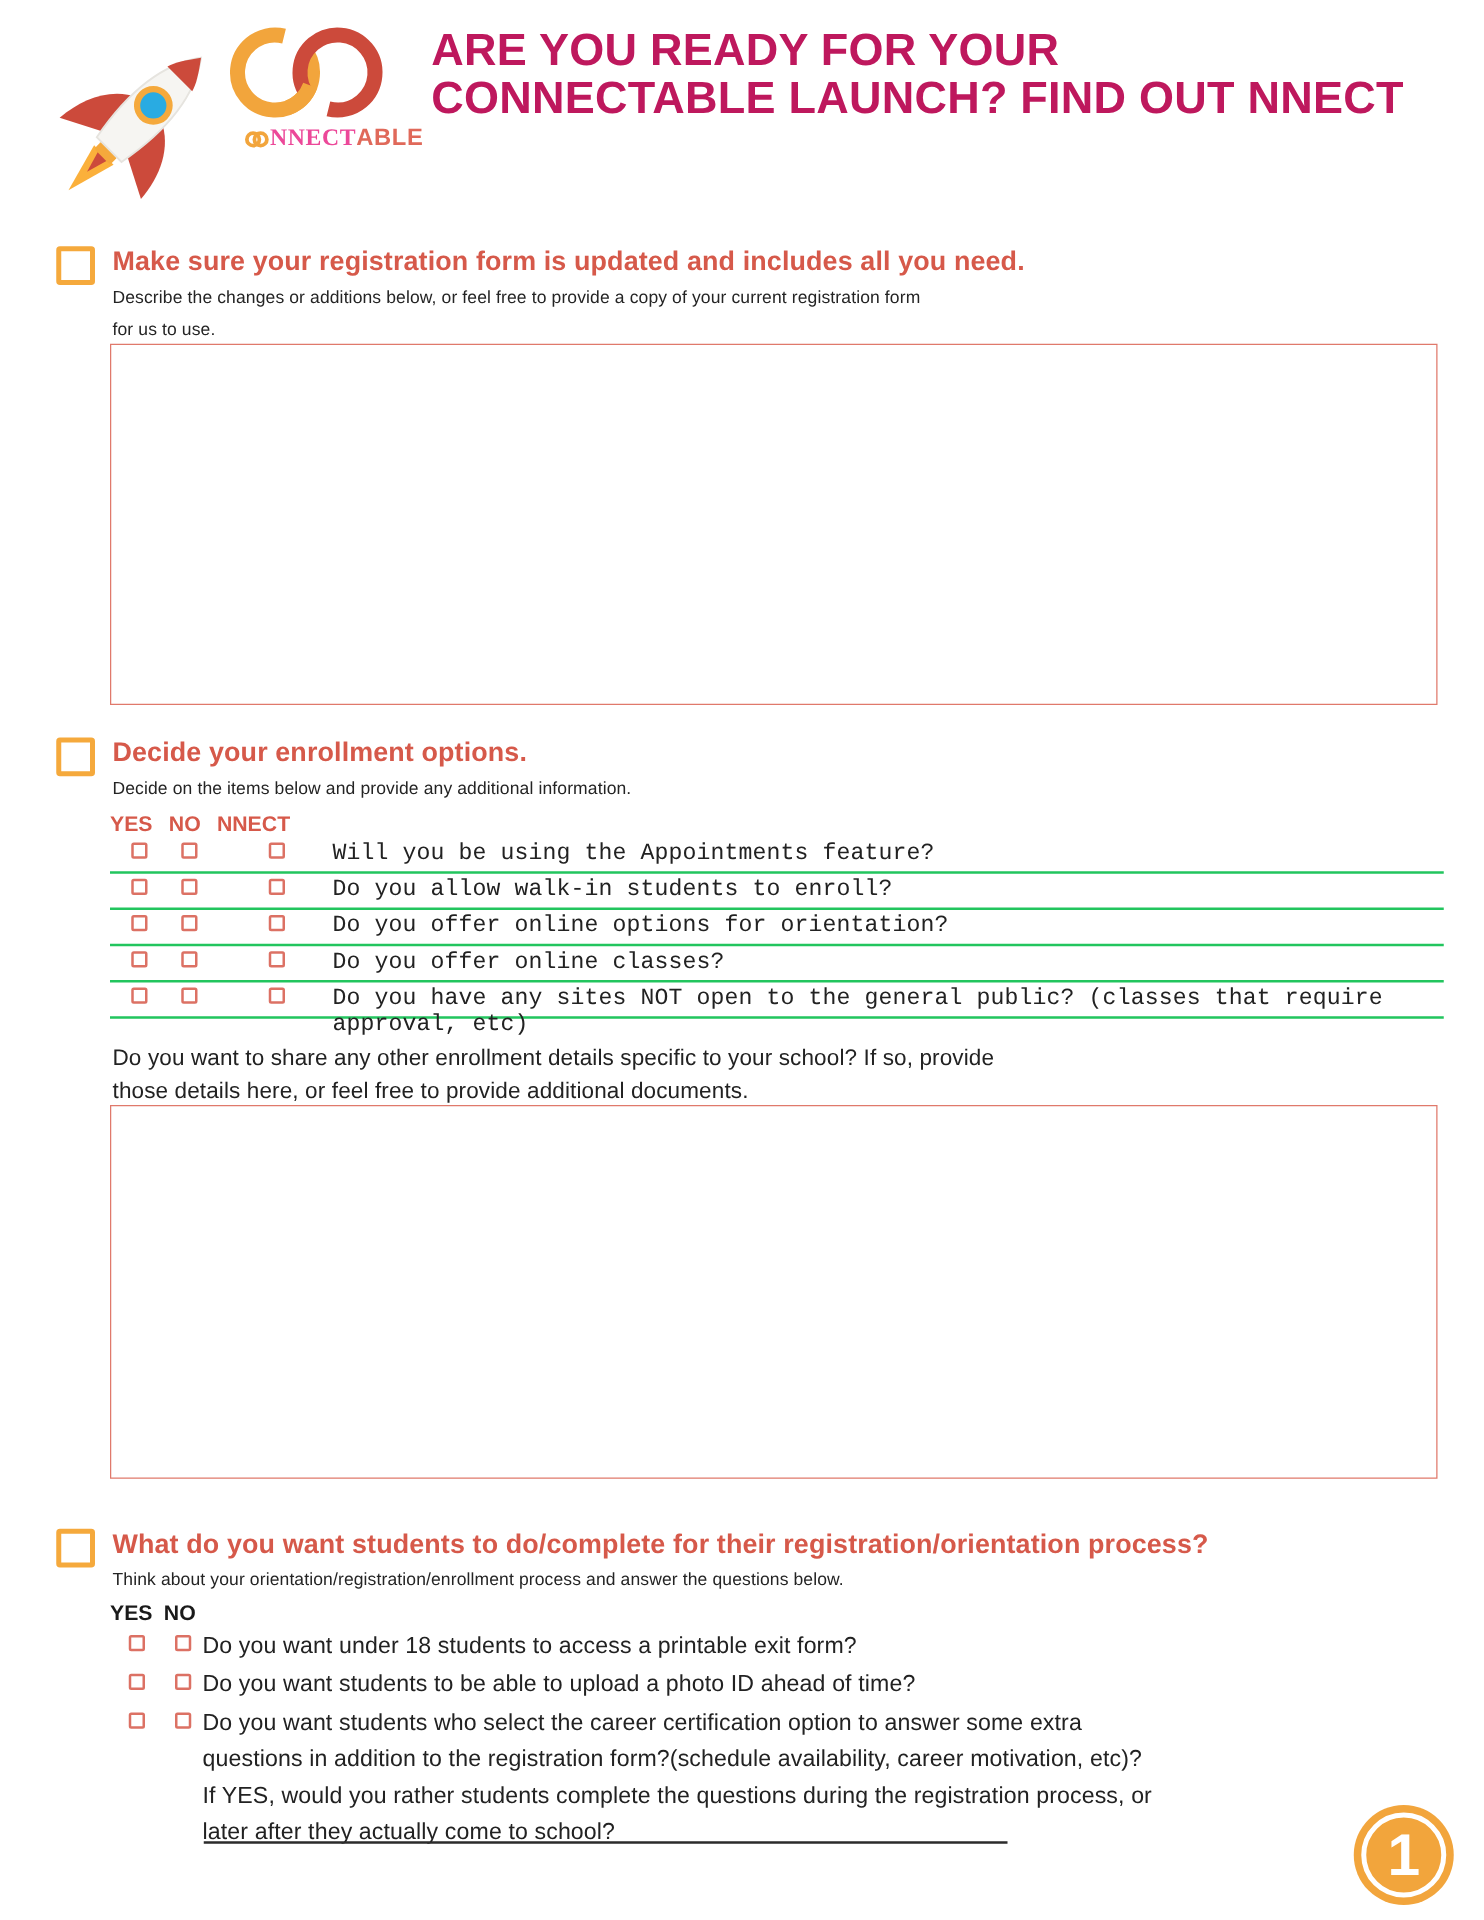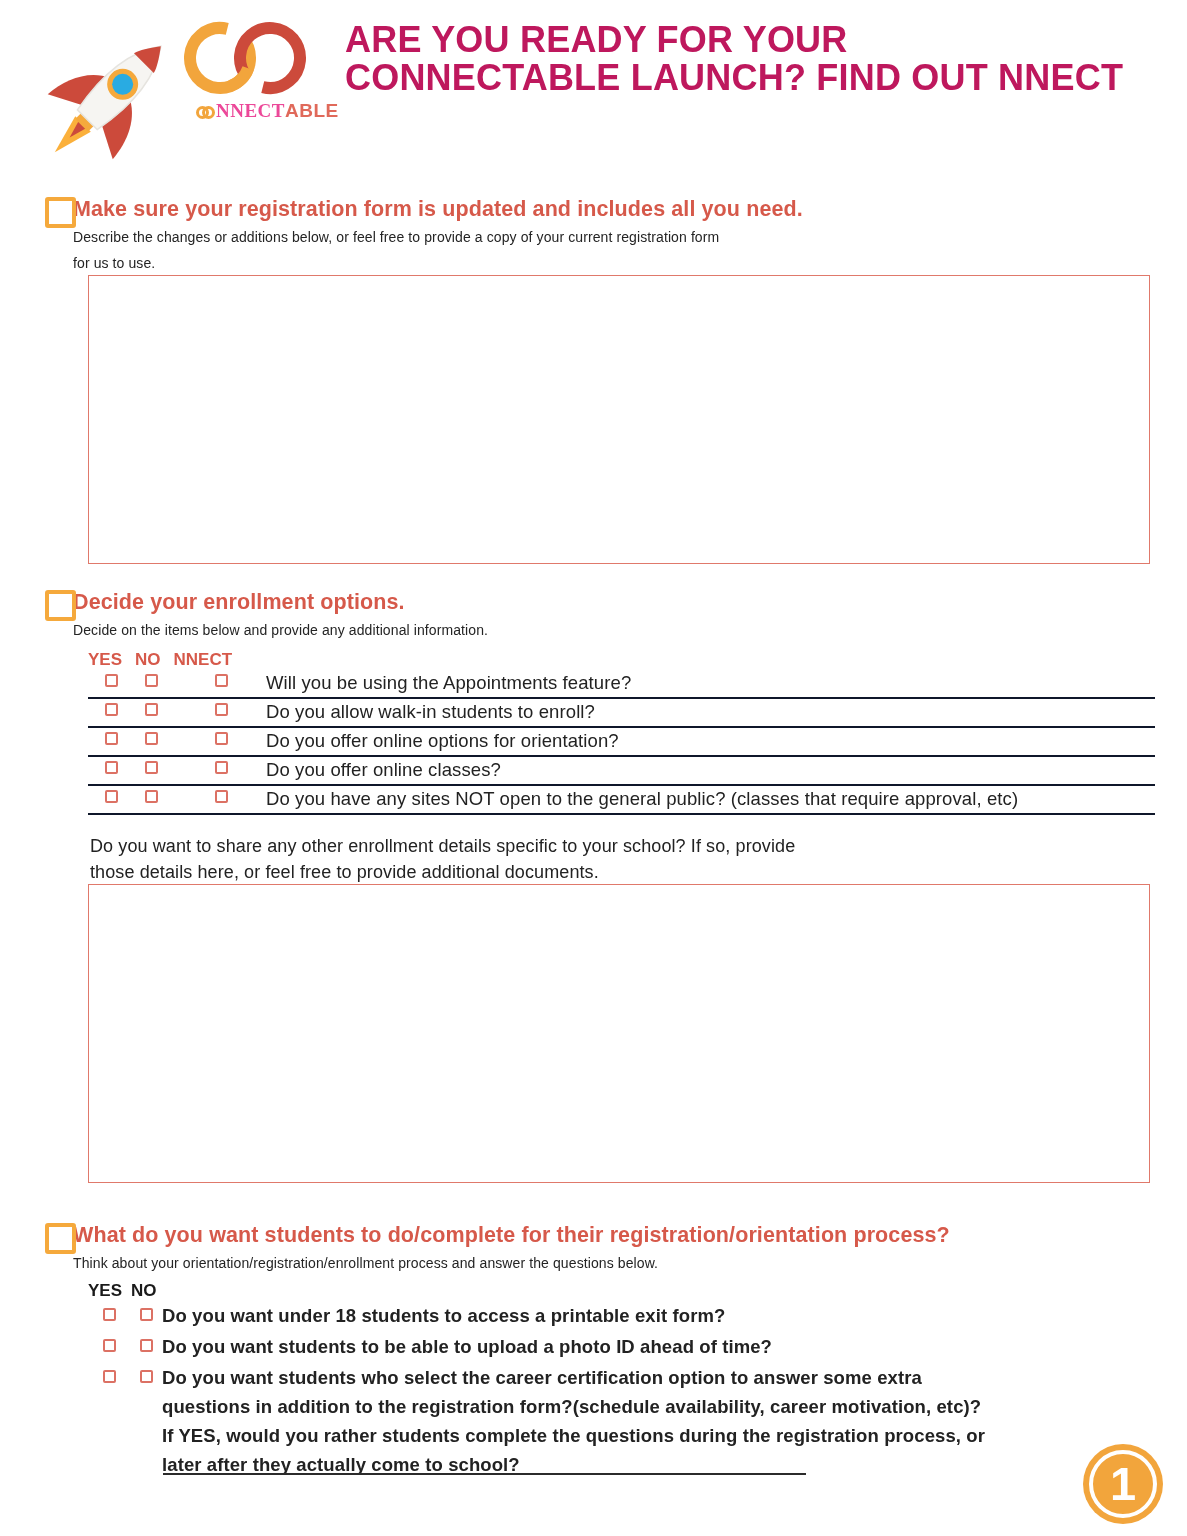--- a/index.html
+++ b/index.html
@@ -23,61 +23,61 @@
   .wm-coral { color:#e0695a; }
   .page-title { position:absolute; left:345px; top:21px; width:810px;
                 color:#be185d; font-weight:bold; font-size:36px; line-height:38px;
                 letter-spacing:0.2px; }
   .page-title span { display:block; }
 
   
   .section { position:absolute; left:45px; width:1110px; }
   .sec-checkbox { position:absolute; left:0; top:2px; width:31px; height:31px;
                   border:4px solid #f5a93c; border-radius:3px; background:#fff; cursor:pointer; }
-  .sec-body { margin-left:28px; }
+  .sec-body { margin-left:45px; }
   .sec-heading { color:#d6594a; font-weight:bold; font-size:21.5px; line-height:29px;
                  letter-spacing:0.1px; }
   .sec-desc { font-size:14px; line-height:26px; color:#242424; letter-spacing:0.1px; }
   .sec-desc span { display:block; }
 
   textarea.answer-box {
     position:absolute; border:1.5px solid #e0796b; background:#fff; resize:none;
     outline:none; font-family:"Liberation Sans","DejaVu Sans",sans-serif;
     font-size:17px; padding:10px; color:#222;
   }
   #box1 { left:88px; top:275px; width:1062px; height:289px; }
   #box2 { left:88px; top:884px; width:1062px; height:299px; }
 
   
   .enroll-table { position:absolute; left:88px; top:651px; width:1067px; }
   .enroll-head { display:flex; gap:13px; color:#d6594a; font-weight:bold;
                  font-size:17px; line-height:18px; margin-bottom:1px; }
   .enroll-row { display:flex; align-items:flex-start; height:29px; padding-top:4px;
-                border-bottom:2px solid #0f172a; }
+                border-bottom:2px solid #22c55e;font-family:Liberation Mono, monospace; }
   .cb { display:inline-block; width:13px; height:13px; border:2px solid #dc7164;
         border-radius:2px; background:#fff; cursor:pointer; flex:0 0 auto; }
   .enroll-row .cb-yes    { margin-left:17px; }
   .enroll-row .cb-no     { margin-left:27px; }
   .enroll-row .cb-unsure { margin-left:57px; }
   .enroll-row .q-text { margin-left:38px; font-size:18.5px; line-height:21px;
                         letter-spacing:0.1px; margin-top:-2px; }
 
   .share-text { position:absolute; left:90px; top:833px; font-size:18px; line-height:26px;
                 letter-spacing:0.1px; }
   .share-text span { display:block; }
 
   
   .yn-head { position:absolute; left:88px; top:1281px; font-weight:bold; font-size:17px;
              color:#1a1a1a; display:flex; gap:9px; }
   .proc-rows { position:absolute; left:88px; top:1301px; width:1070px; }
   .proc-row { display:flex; align-items:flex-start; margin-bottom:2px; }
   .proc-row .cb { width:13px; height:13px; margin-top:7px; }
   .proc-row .cb-yes { margin-left:15px; }
   .proc-row .cb-no  { margin-left:24px; }
-  .proc-q { margin-left:9px; font-size:18.5px; line-height:29px; letter-spacing:0.1px;font-weight:bold; }
+  .proc-q { margin-left:9px; font-size:18.5px; line-height:29px; letter-spacing:0.1px; }
   .proc-q span { display:block; }
 
   .answer-line { position:absolute; left:163px; top:1453px; width:643px; height:22px;
                  border-bottom:2px solid #2b2b2b; cursor:text; }
 
   
   .page-badge { position:absolute; left:1083px; top:1444px; width:80px; height:80px;
                 border-radius:50%; background:#f2a53c; }
   .page-badge .inner-ring { position:absolute; inset:6px; border:4px solid #ffffff;
                             border-radius:50%; }

